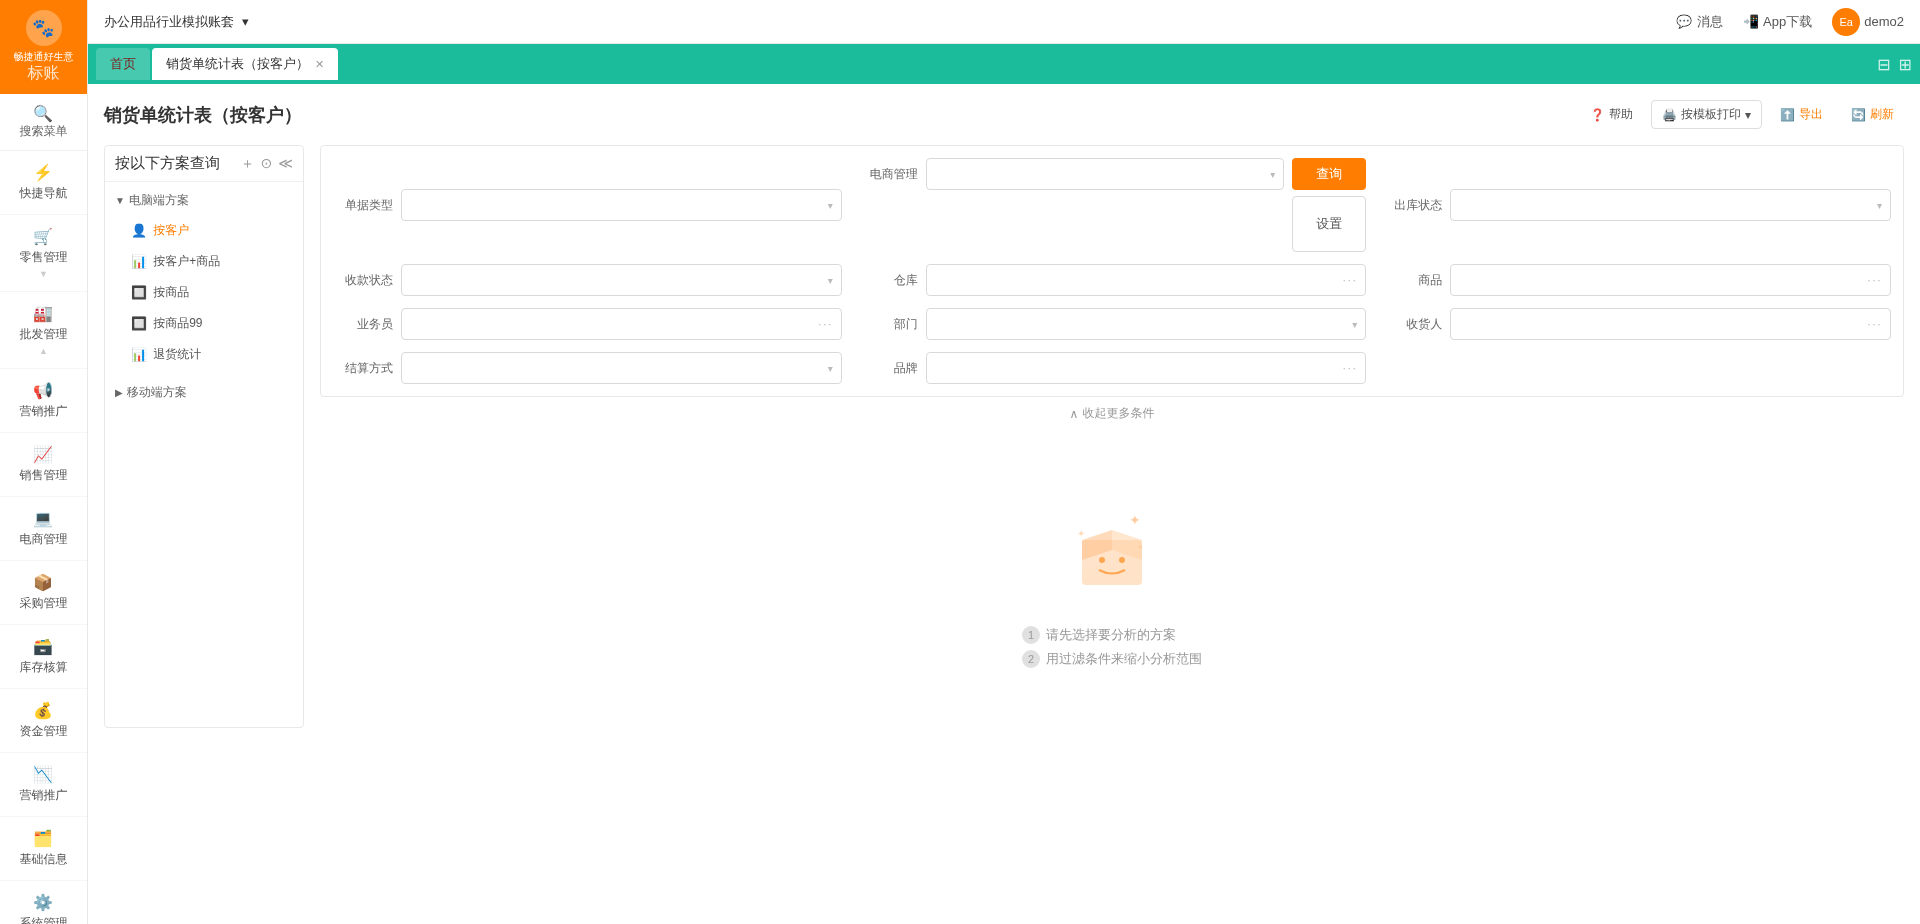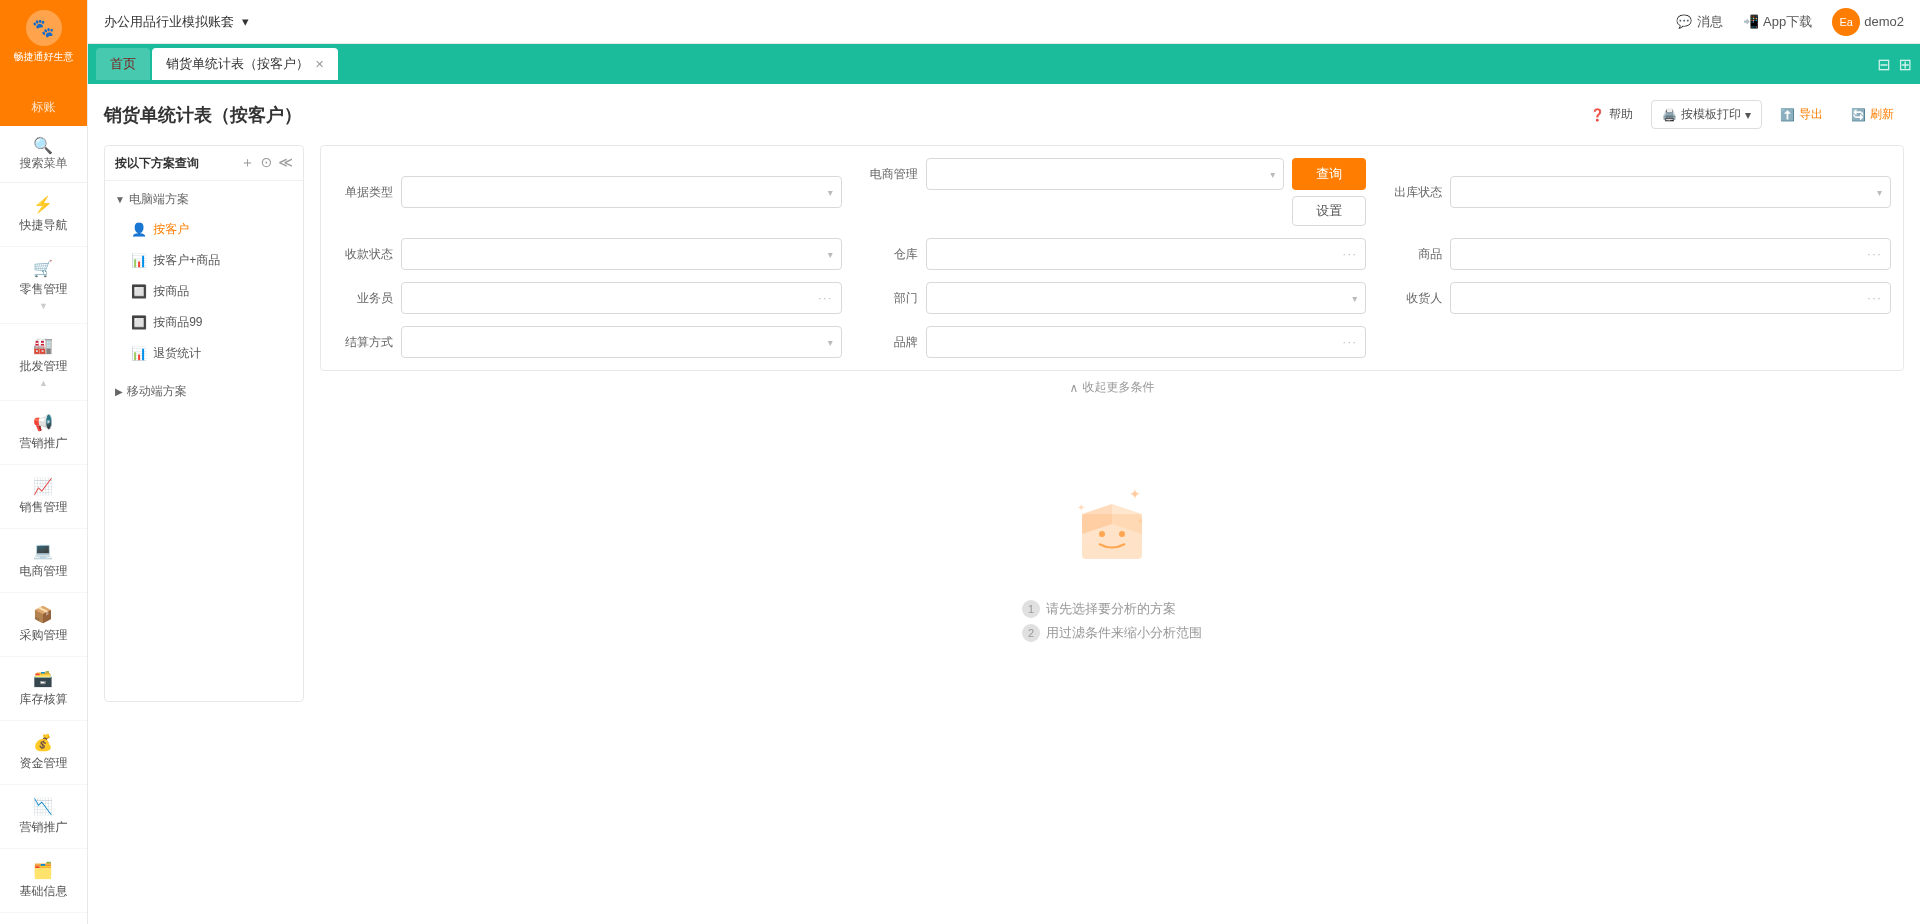--- a/index.html
+++ b/index.html
@@ -181,21 +181,21 @@
     }
     .scheme-panel-header {
       display: flex;
       align-items: center;
       justify-content: space-between;
       padding: 0 10px 8px 10px;
       border-bottom: 1px solid #f0f0f0;
       font-size: 12px;
       color: #666;
     }
-    .scheme-panel-title { font-size: 12px; color: #333; font-weight: 700; }
+    .scheme-panel-title { font-size: 15px; color: #333; font-weight: 400; }
     .scheme-panel-icons { display: flex; gap: 6px; }
     .scheme-panel-icon { cursor: pointer; color: #999; font-size: 14px; }
     .scheme-section { padding: 4px 0; }
     .scheme-section-header {
       display: flex;
       align-items: center;
       padding: 6px 10px;
       font-size: 12px;
       color: #666;
       cursor: pointer;
@@ -287,21 +287,21 @@
       border-radius: 4px;
       padding: 7px 24px;
       font-size: 13px;
       cursor: pointer;
     }
     .btn-settings {
       background: #fff;
       color: #555;
       border: 1px solid #d9d9d9;
       border-radius: 4px;
-      padding: 5px 16px;
+      padding: 18px 16px;
       font-size: 13px;
       cursor: pointer;
       font-family: Liberation Mono, monospace;
     }
 
     
     .collapse-bar {
       display: flex;
       justify-content: center;
       align-items: center;
@@ -352,21 +352,21 @@
       color: #999;
     }
   </style>
 </head>
 <body>
 
 <div class="sidebar">
   <div class="sidebar-logo">
     <div class="logo-icon">🐾</div>
     <div style="font-size:10px;line-height:1.3;">畅捷通好生意</div>
-    <div style="font-size:12px;color:rgba(255,255,255,0.8);margin-top:36px;">标账</div>
+    <div style="font-size:16px;color:rgba(255,255,255,0.8);">标账</div>
   </div>
   <div class="sidebar-search">
     <div style="font-size:16px;">🔍</div>
     <div>搜索菜单</div>
   </div>
   <div class="sidebar-nav-item">
     <div class="nav-icon">⚡</div>
     <div>快捷导航</div>
   </div>
   <div class="sidebar-nav-item">

